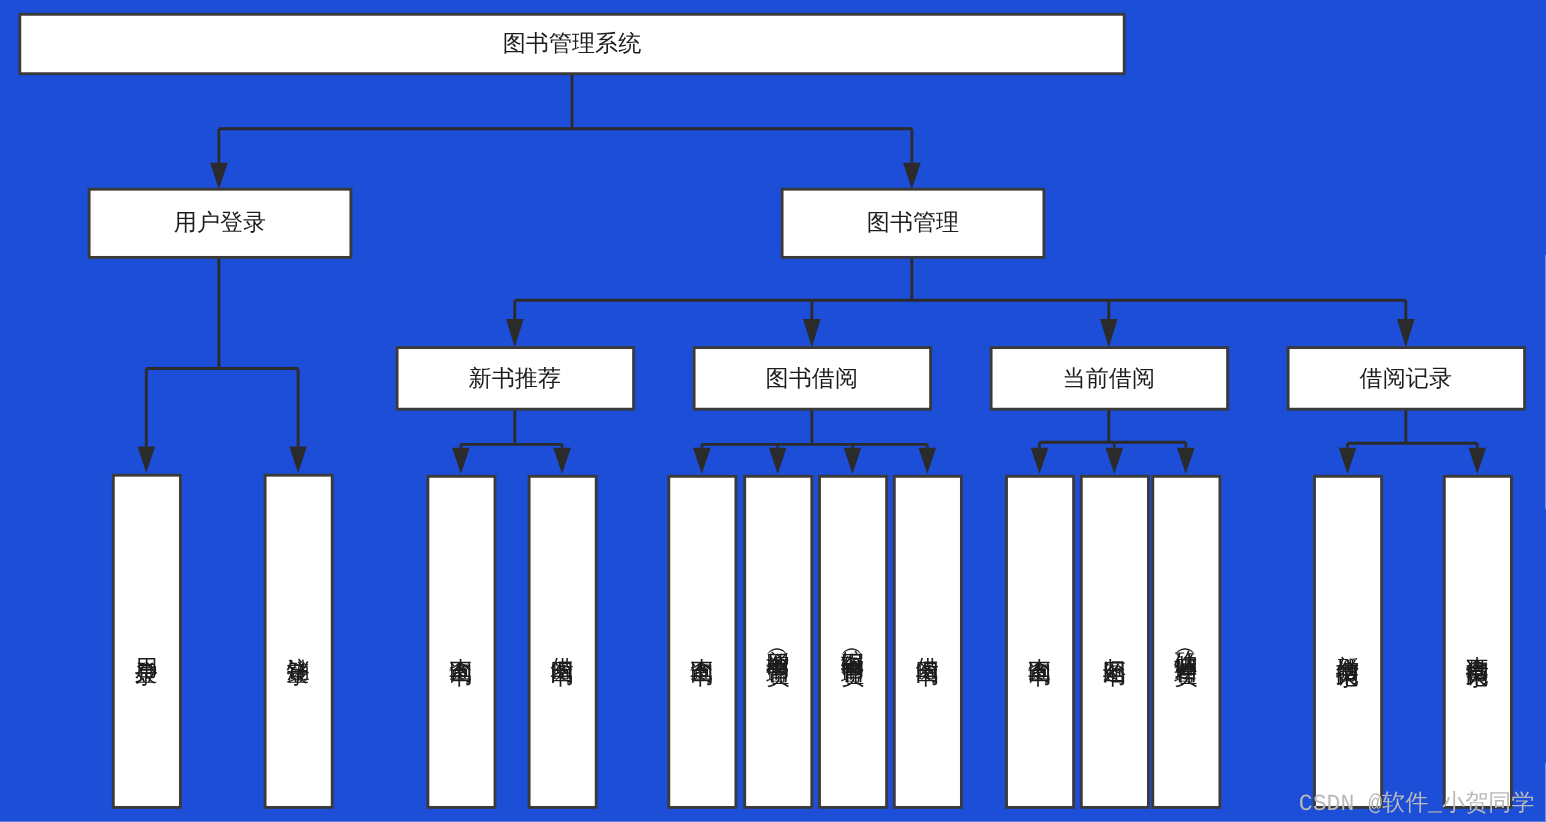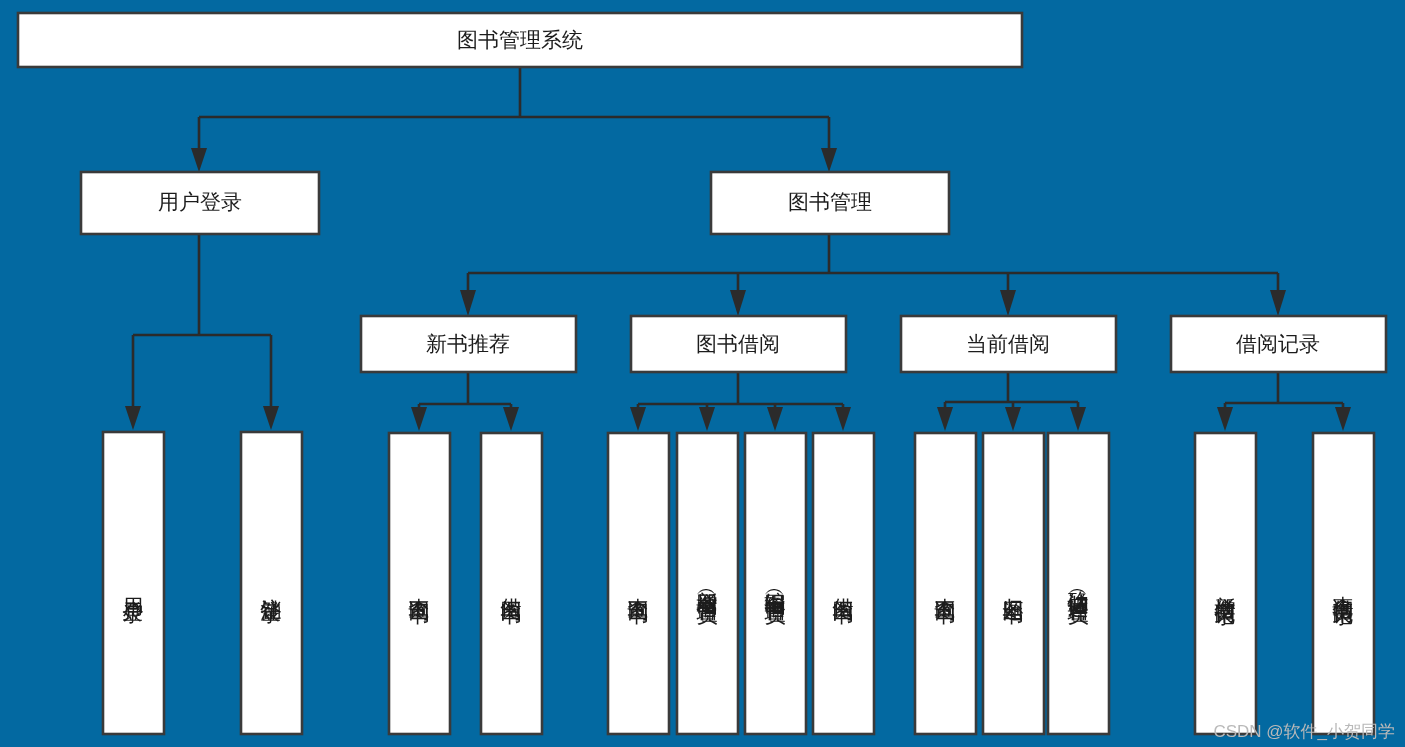--- a/index.html
+++ b/index.html
@@ -10,21 +10,21 @@
   body {
     width: 1405px;
     height: 747px;
     font-family: "DejaVu Sans", "Liberation Sans", sans-serif;
     overflow: hidden;
   }
   #diagram-root {
     position: relative;
     width: 1405px;
     height: 747px;
-    background: #0369a1;
+    background: #1d4ed8;
     text-align: right;
   }
   svg.diagram-canvas {
     position: absolute;
     top: 0;
     left: 0;
     width: 1405px;
     height: 747px;
     display: block;
   }
@@ -56,22 +56,22 @@
     fill: #1c1c1c;
     writing-mode: vertical-rl;
     text-orientation: upright;
     text-anchor: middle;
     letter-spacing: 2px;
   }
   .watermark {
     position: absolute;
     right: 10px;
     bottom: 4px;
-    font-family: Liberation Sans, sans-serif;
-    font-size: 17px;
+    font-family: Liberation Mono, monospace;
+    font-size: 21px;
     color: #b9b9b9;
     white-space: nowrap;
     user-select: none;
   }
 </style>
 </head>
 <body>
 
 <div id="diagram-root">
 

